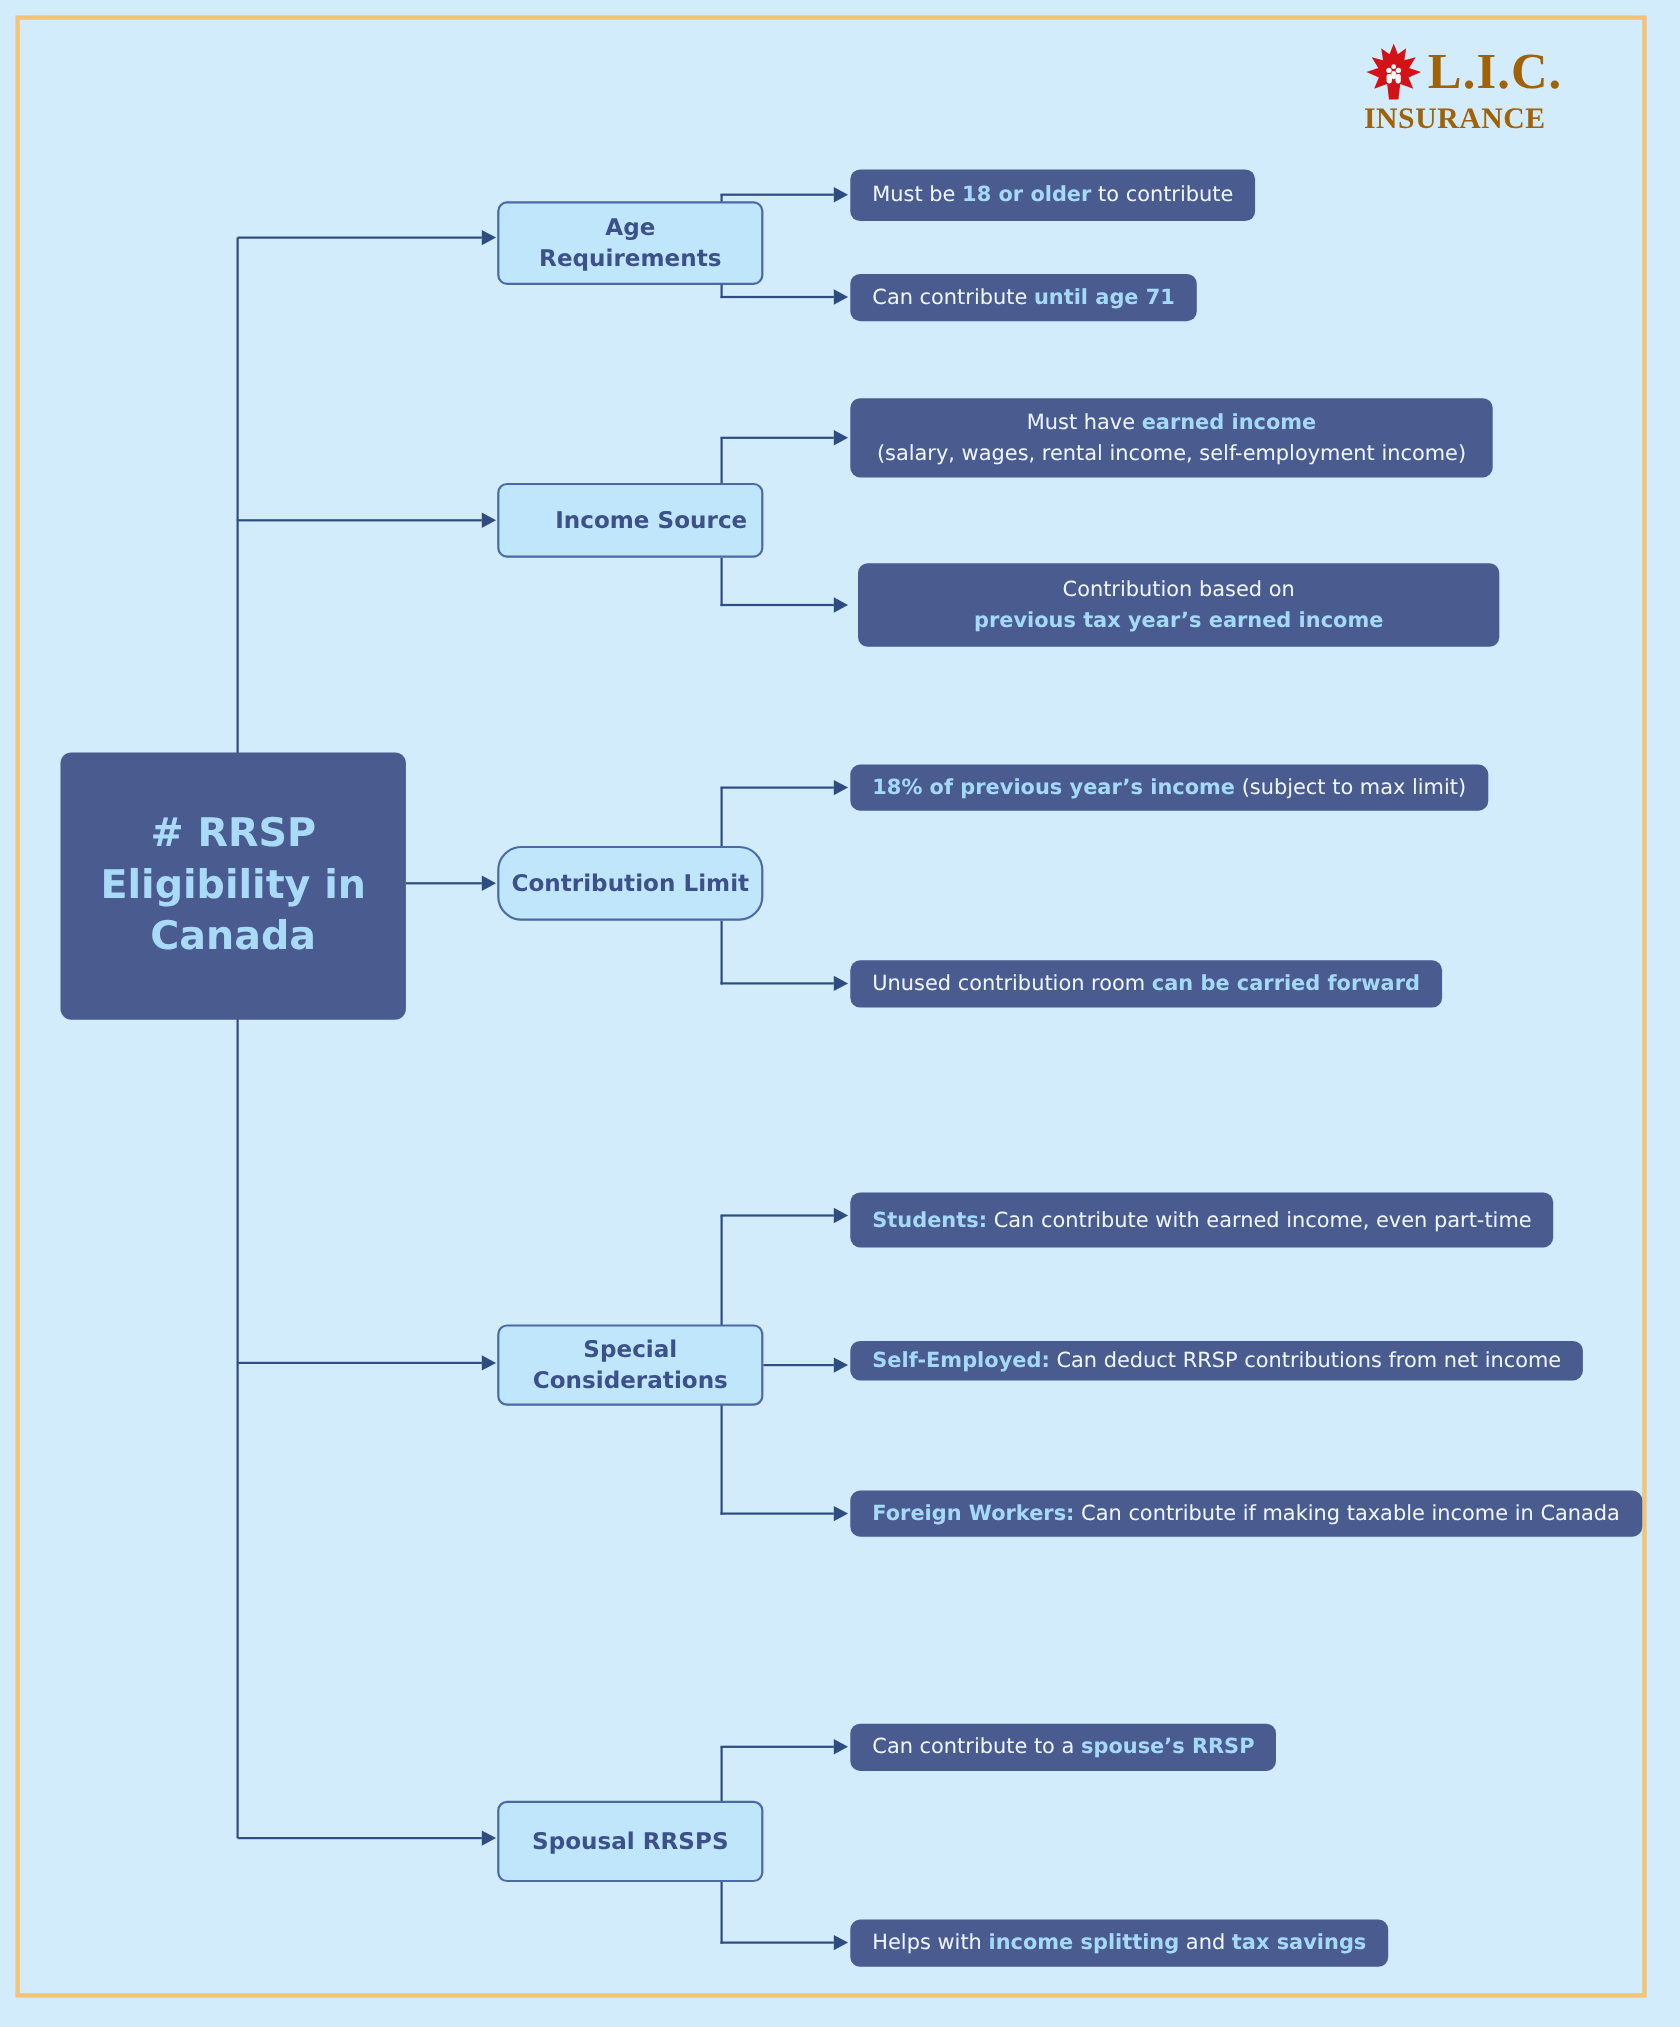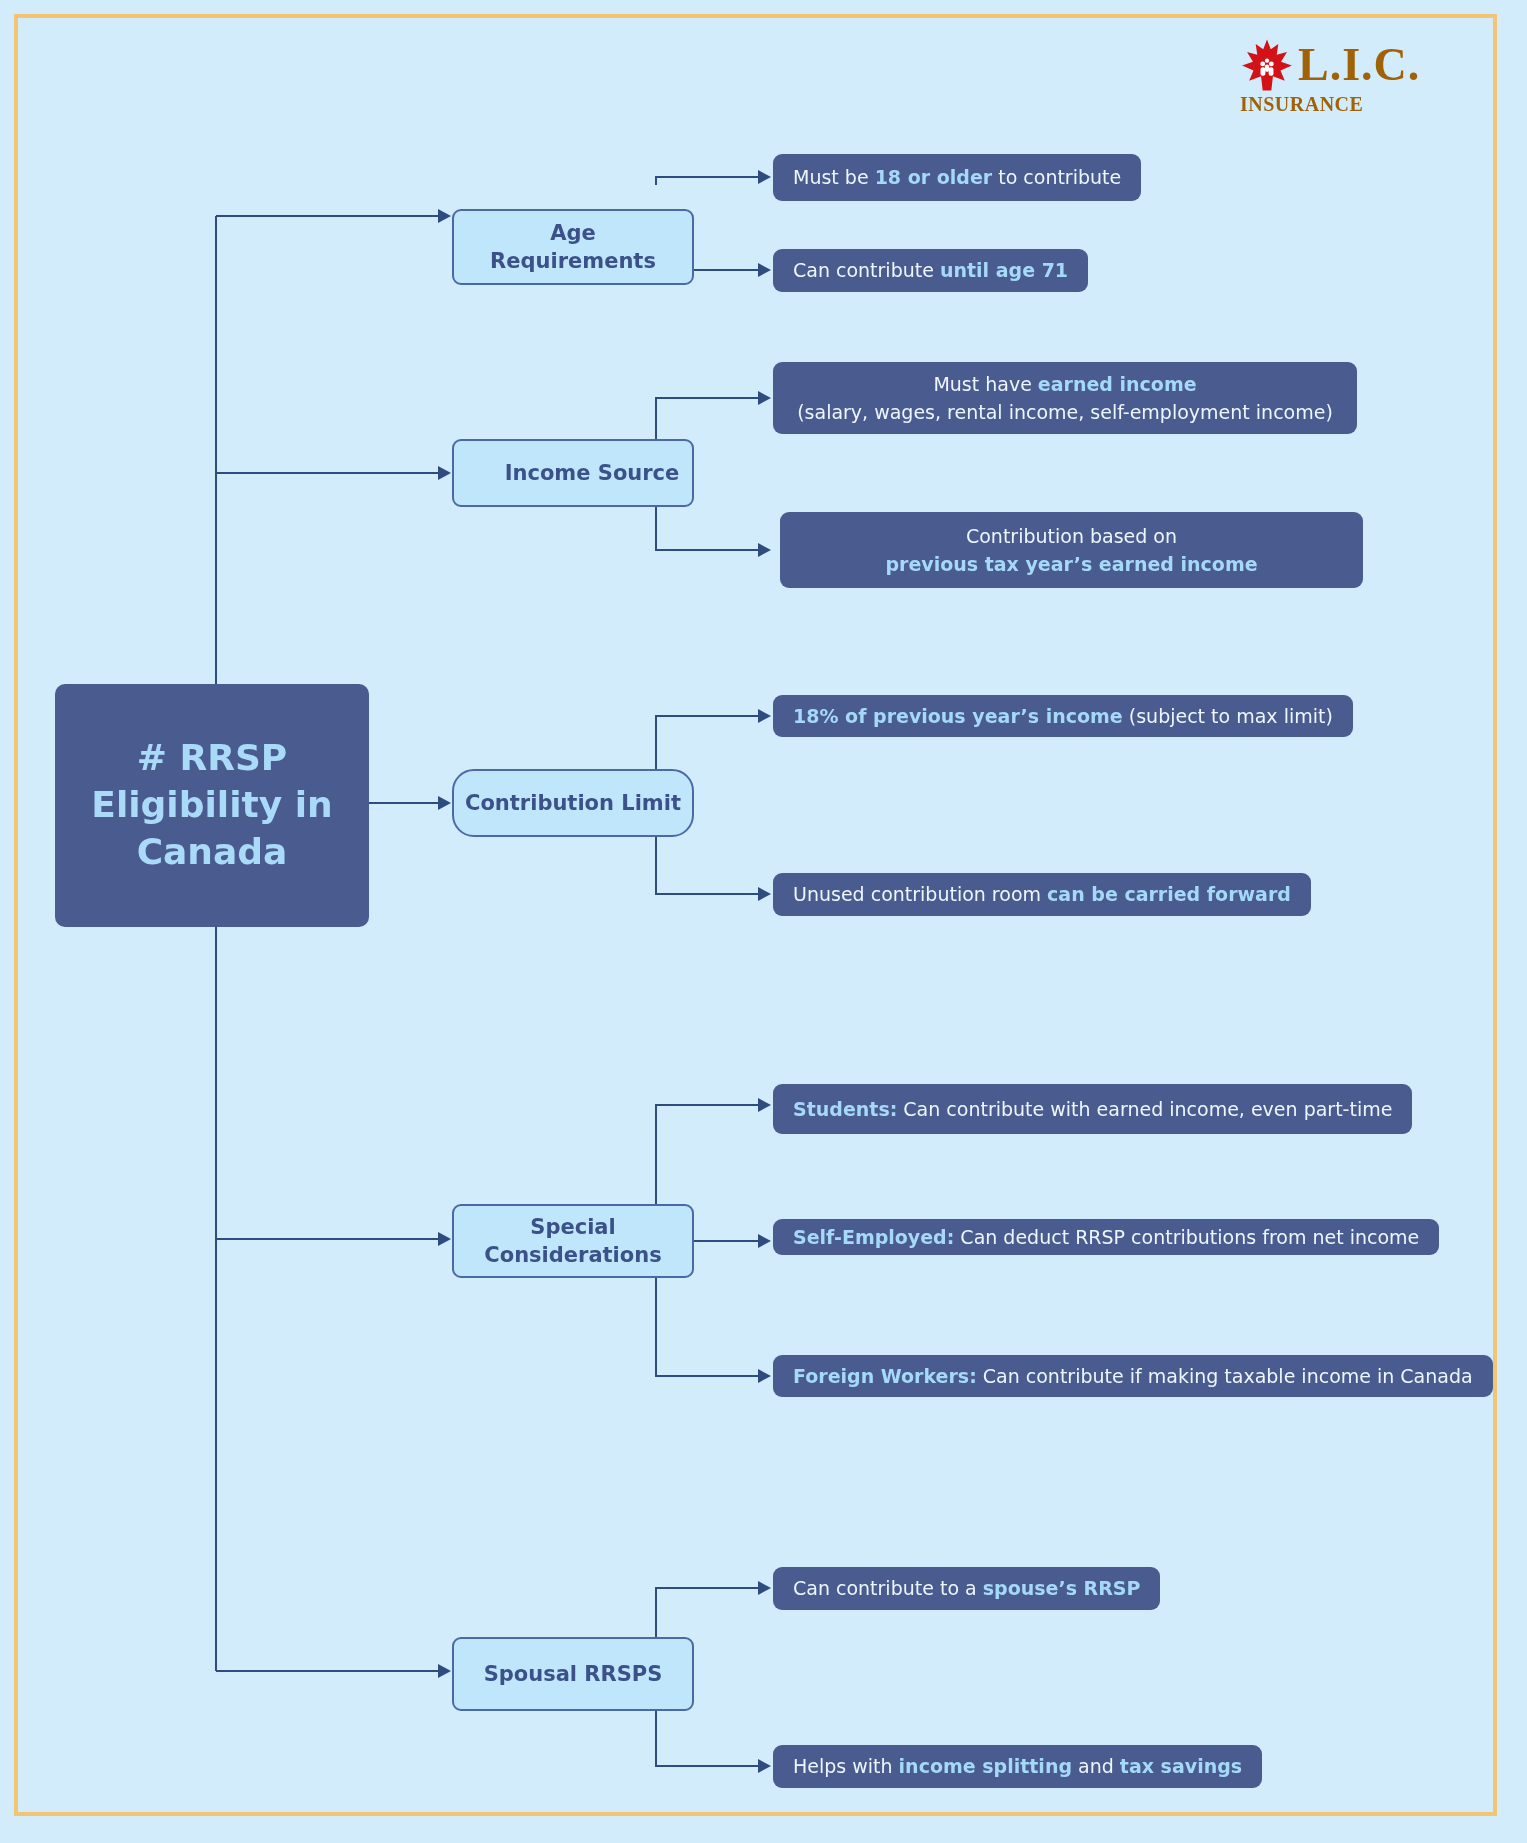--- a/index.html
+++ b/index.html
@@ -52,21 +52,21 @@
   .detail .hl{color:#a5d9f8;font-weight:bold;}
   
   .logo{position:absolute;left:1240px;top:38px;width:230px;color:#a16207;}
   .logo-row{display:flex;align-items:center;justify-content:flex-start;}
   .logo-acronym{
     font-family:"Liberation Serif",serif;font-weight:bold;
     font-size:46px;letter-spacing:1px;line-height:1;
   }
   .logo-word{
     font-family:"Liberation Serif",serif;font-weight:bold;
-    font-size:20px;letter-spacing:0.5px;line-height:1.1;margin-top:1px;
+    font-size:27px;letter-spacing:0.5px;line-height:1.1;margin-top:1px;
   }
   .leaf{width:54px;height:54px;margin-right:4px;flex:0 0 auto;}
 </style>
 </head>
 <body>
 
 <div class="stage">
 
   <div class="frame"></div>
 
@@ -127,21 +127,21 @@
   <div class="ah" style="left:758px;top:1581px;"></div>
 
   <div class="vline" style="left:655px;top:1710px;height:57px;"></div>
   <div class="hline" style="left:655px;top:1765px;width:103px;"></div>
   <div class="ah" style="left:758px;top:1759px;"></div>
 
   <div class="root"># RRSP
 Eligibility in
 Canada</div>
 
-  <div class="branch" style="top:183px;height:76px;margin-top:26px;">Age
+  <div class="branch" style="top:183px;height:76px;">Age
 Requirements</div>
   <div class="branch" style="top:439px;height:68px;padding-left:38px;">Income Source</div>
   <div class="branch" style="top:769px;height:68px;border-radius:22px;">Contribution Limit</div>
   <div class="branch" style="top:1204px;height:74px;">Special
 Considerations</div>
   <div class="branch" style="top:1637px;height:74px;">Spousal RRSPS</div>
 
   <div class="detail" style="top:154px;height:47px;">
       <div><span>Must be </span><span class="hl">18 or older</span><span> to contribute</span></div>
     </div>

